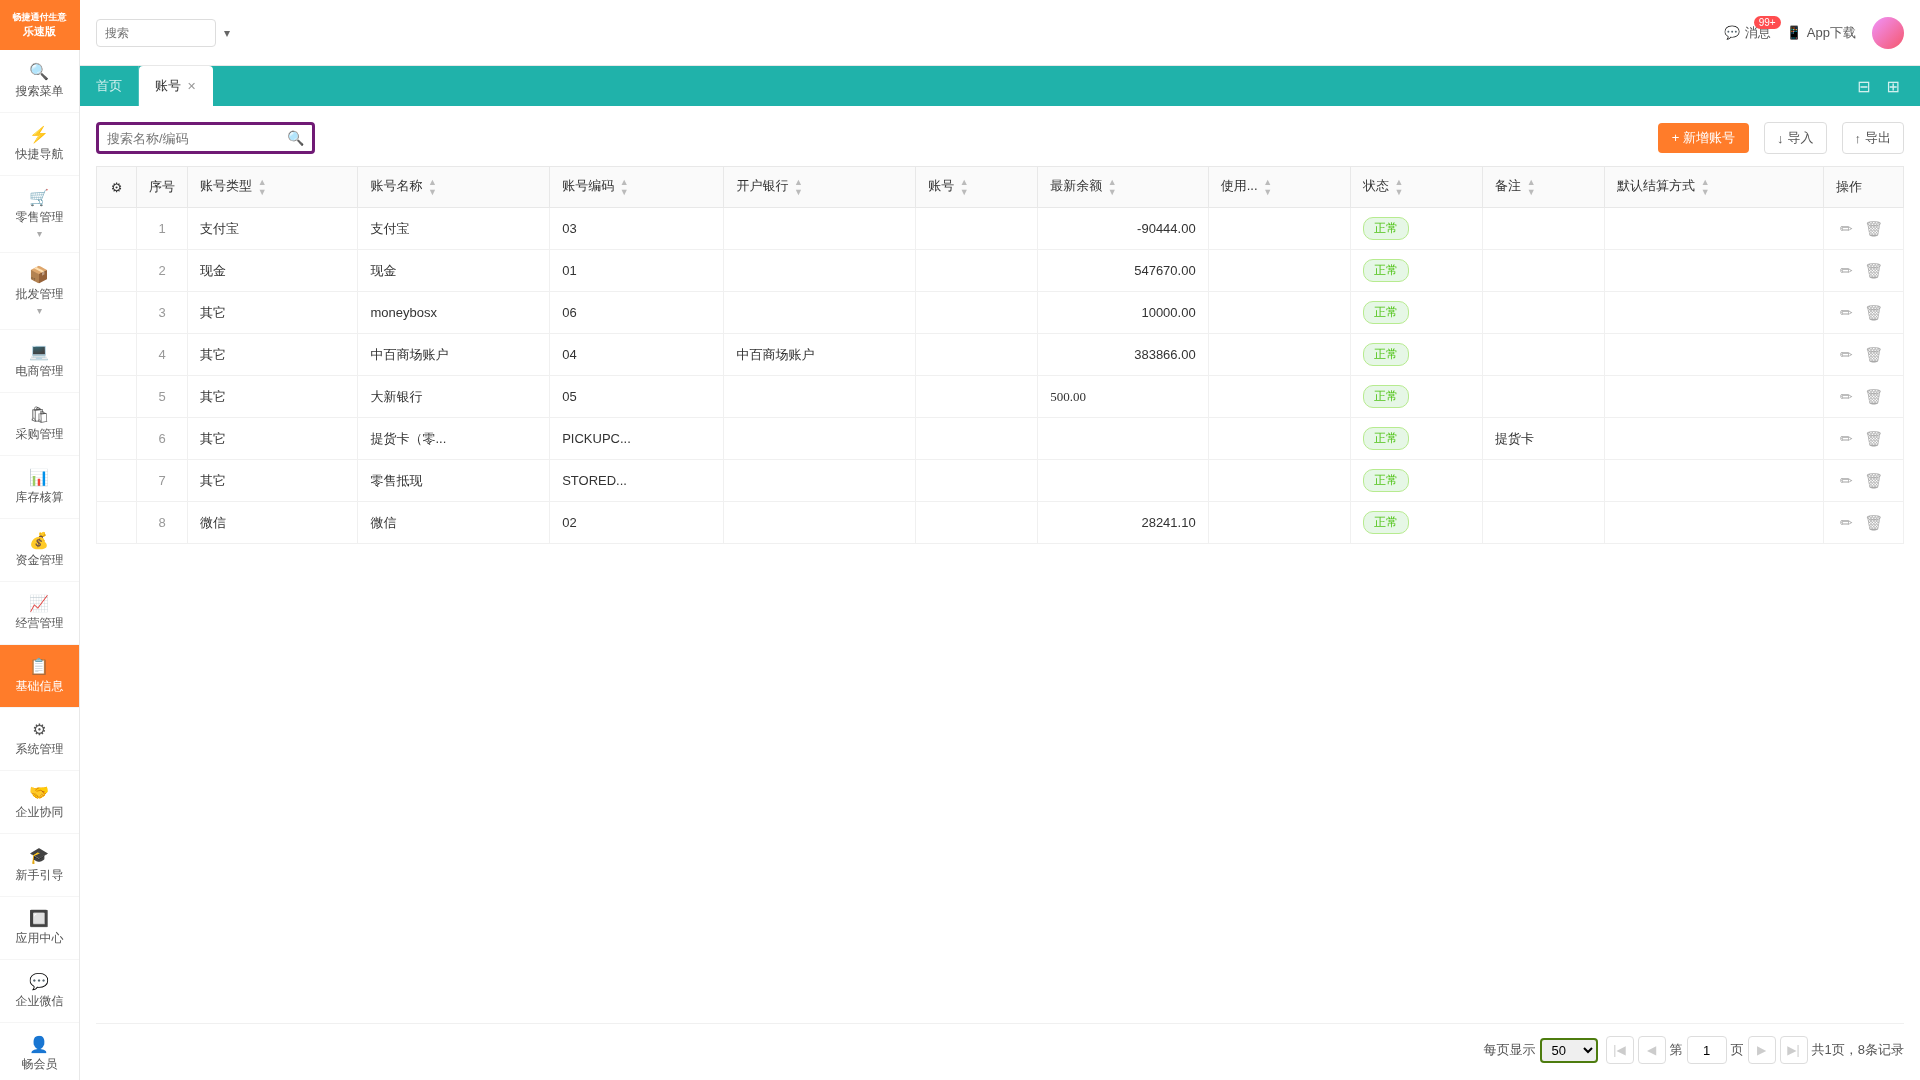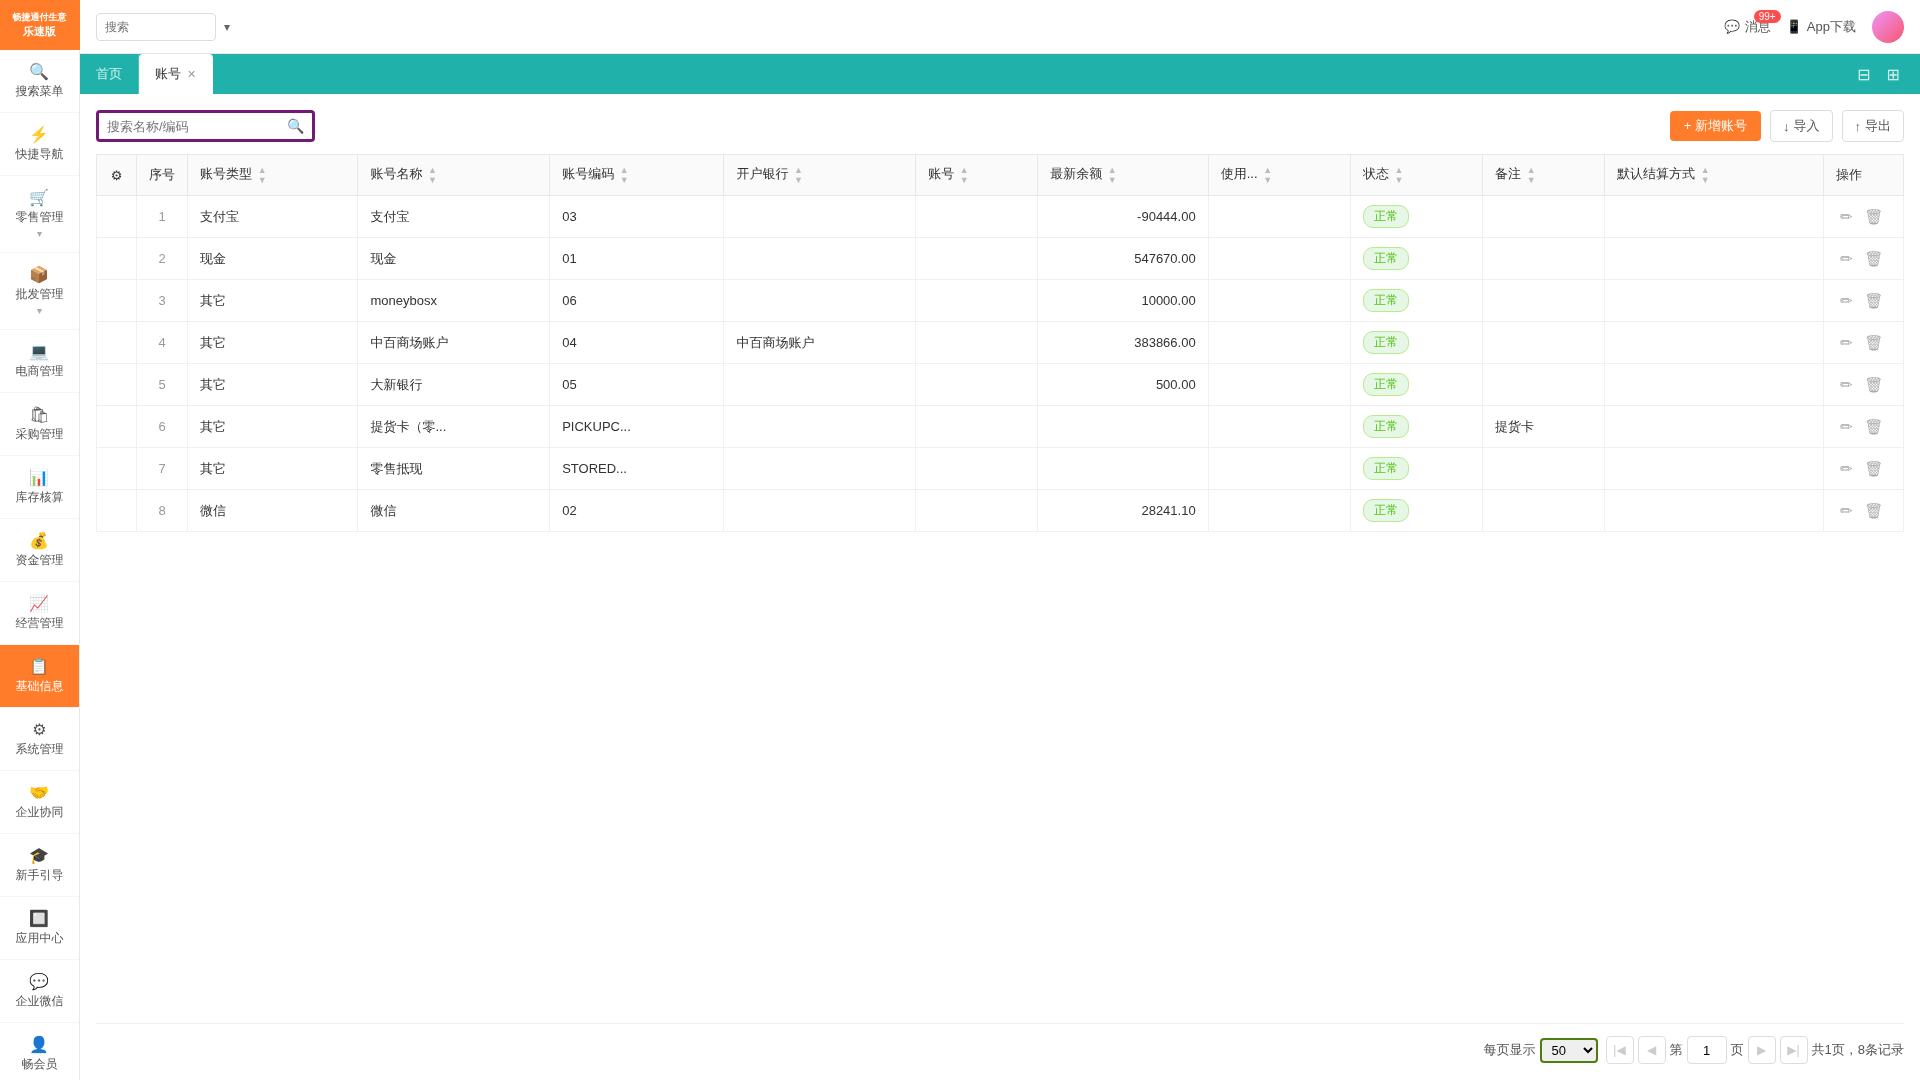--- a/index.html
+++ b/index.html
@@ -45,21 +45,21 @@
     
     .main {
       flex: 1;
       display: flex;
       flex-direction: column;
       overflow: hidden;
     }
 
     
     .topbar {
-      height: 54px;
+      height: 66px;
       background: #fff;
       display: flex;
       align-items: center;
       justify-content: space-between;
       padding: 0 16px;
       border-bottom: 1px solid #e8e8e8;
       flex-shrink: 0;
     }
     .topbar-left { display: flex; align-items: center; gap: 8px; }
     .topbar-search {
@@ -158,21 +158,21 @@
       height: 32px;
       background: #fff;
     }
     .search-input {
       border: none;
       outline: none;
       width: 180px;
       font-size: 13px;
     }
     .search-icon { color: #aaa; font-size: 14px; cursor: pointer; }
-    .toolbar-right { display: flex; align-items: center; gap: 9px; }
+    .toolbar-right { display: flex; align-items: center; gap: 15px; }
     .btn-add {
       background: #ff7c2a;
       color: #fff;
       border: none;
       border-radius: 4px;
       padding: 6px 14px;
       cursor: pointer;
       font-size: 13px;
       display: flex;
       align-items: center;
@@ -570,21 +570,21 @@
       </td>
     </tr>
             <tr>
       <td class="row-num"></td>
       <td class="row-num">5</td>
       <td>其它</td>
       <td>大新银行</td>
       <td>05</td>
       <td></td>
       <td></td>
-      <td style="text-align:right;">500.00</td>
+      <td style="font-family:Liberation Serif, serif;">500.00</td>
       <td></td>
       <td><span class="status-badge">正常</span></td>
       <td></td>
       <td></td>
       <td>
         <button class="action-btn" title="编辑">✏</button>
         <button class="action-btn" title="删除">🗑</button>
       </td>
     </tr>
             <tr>

